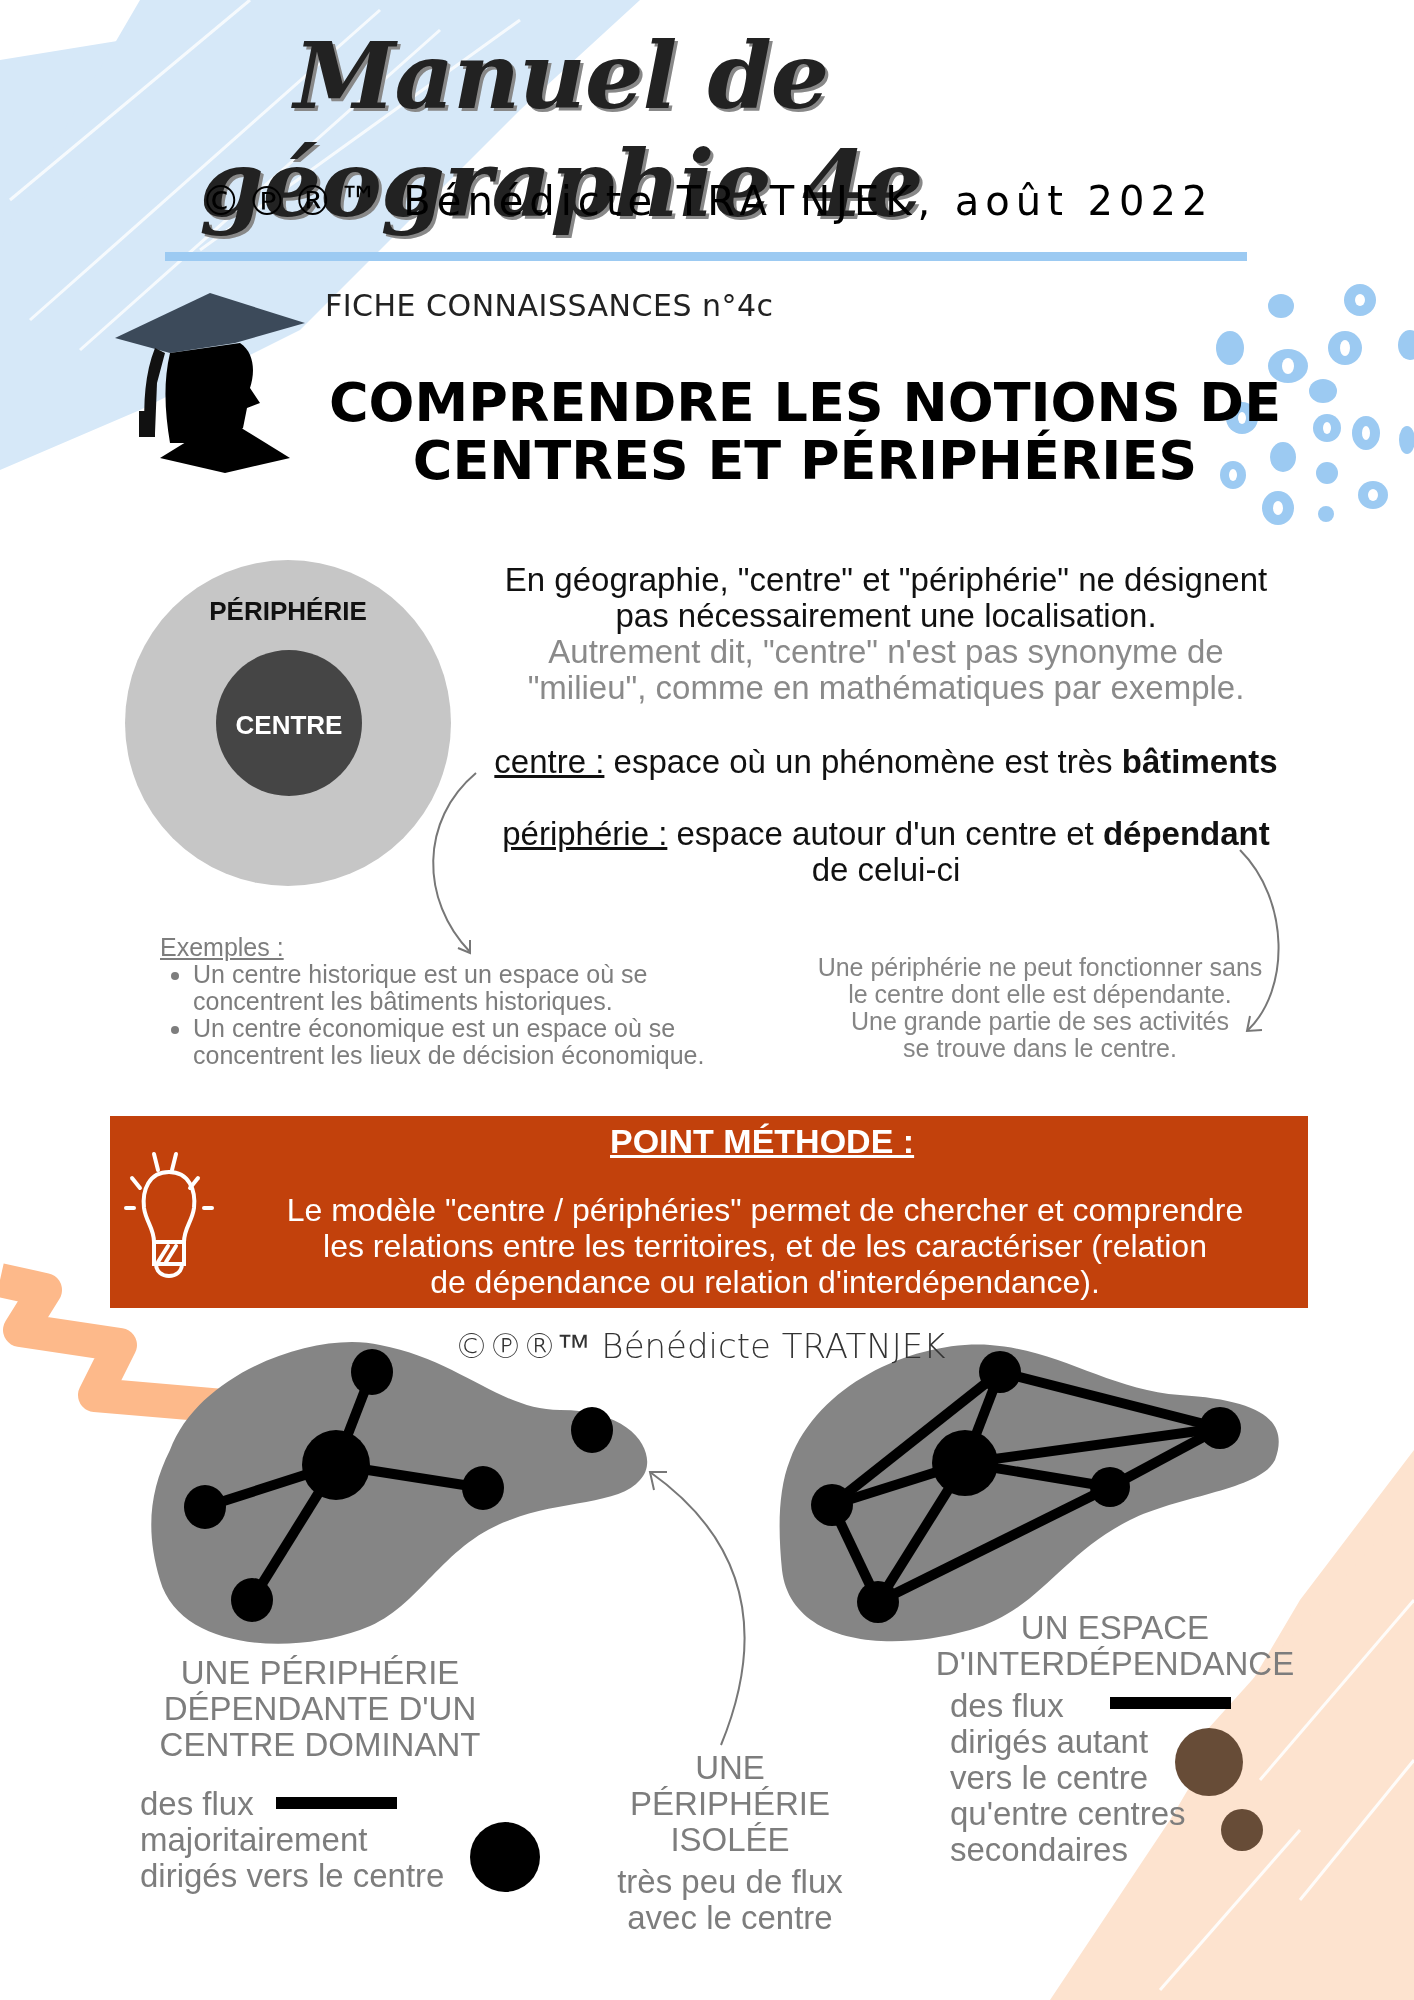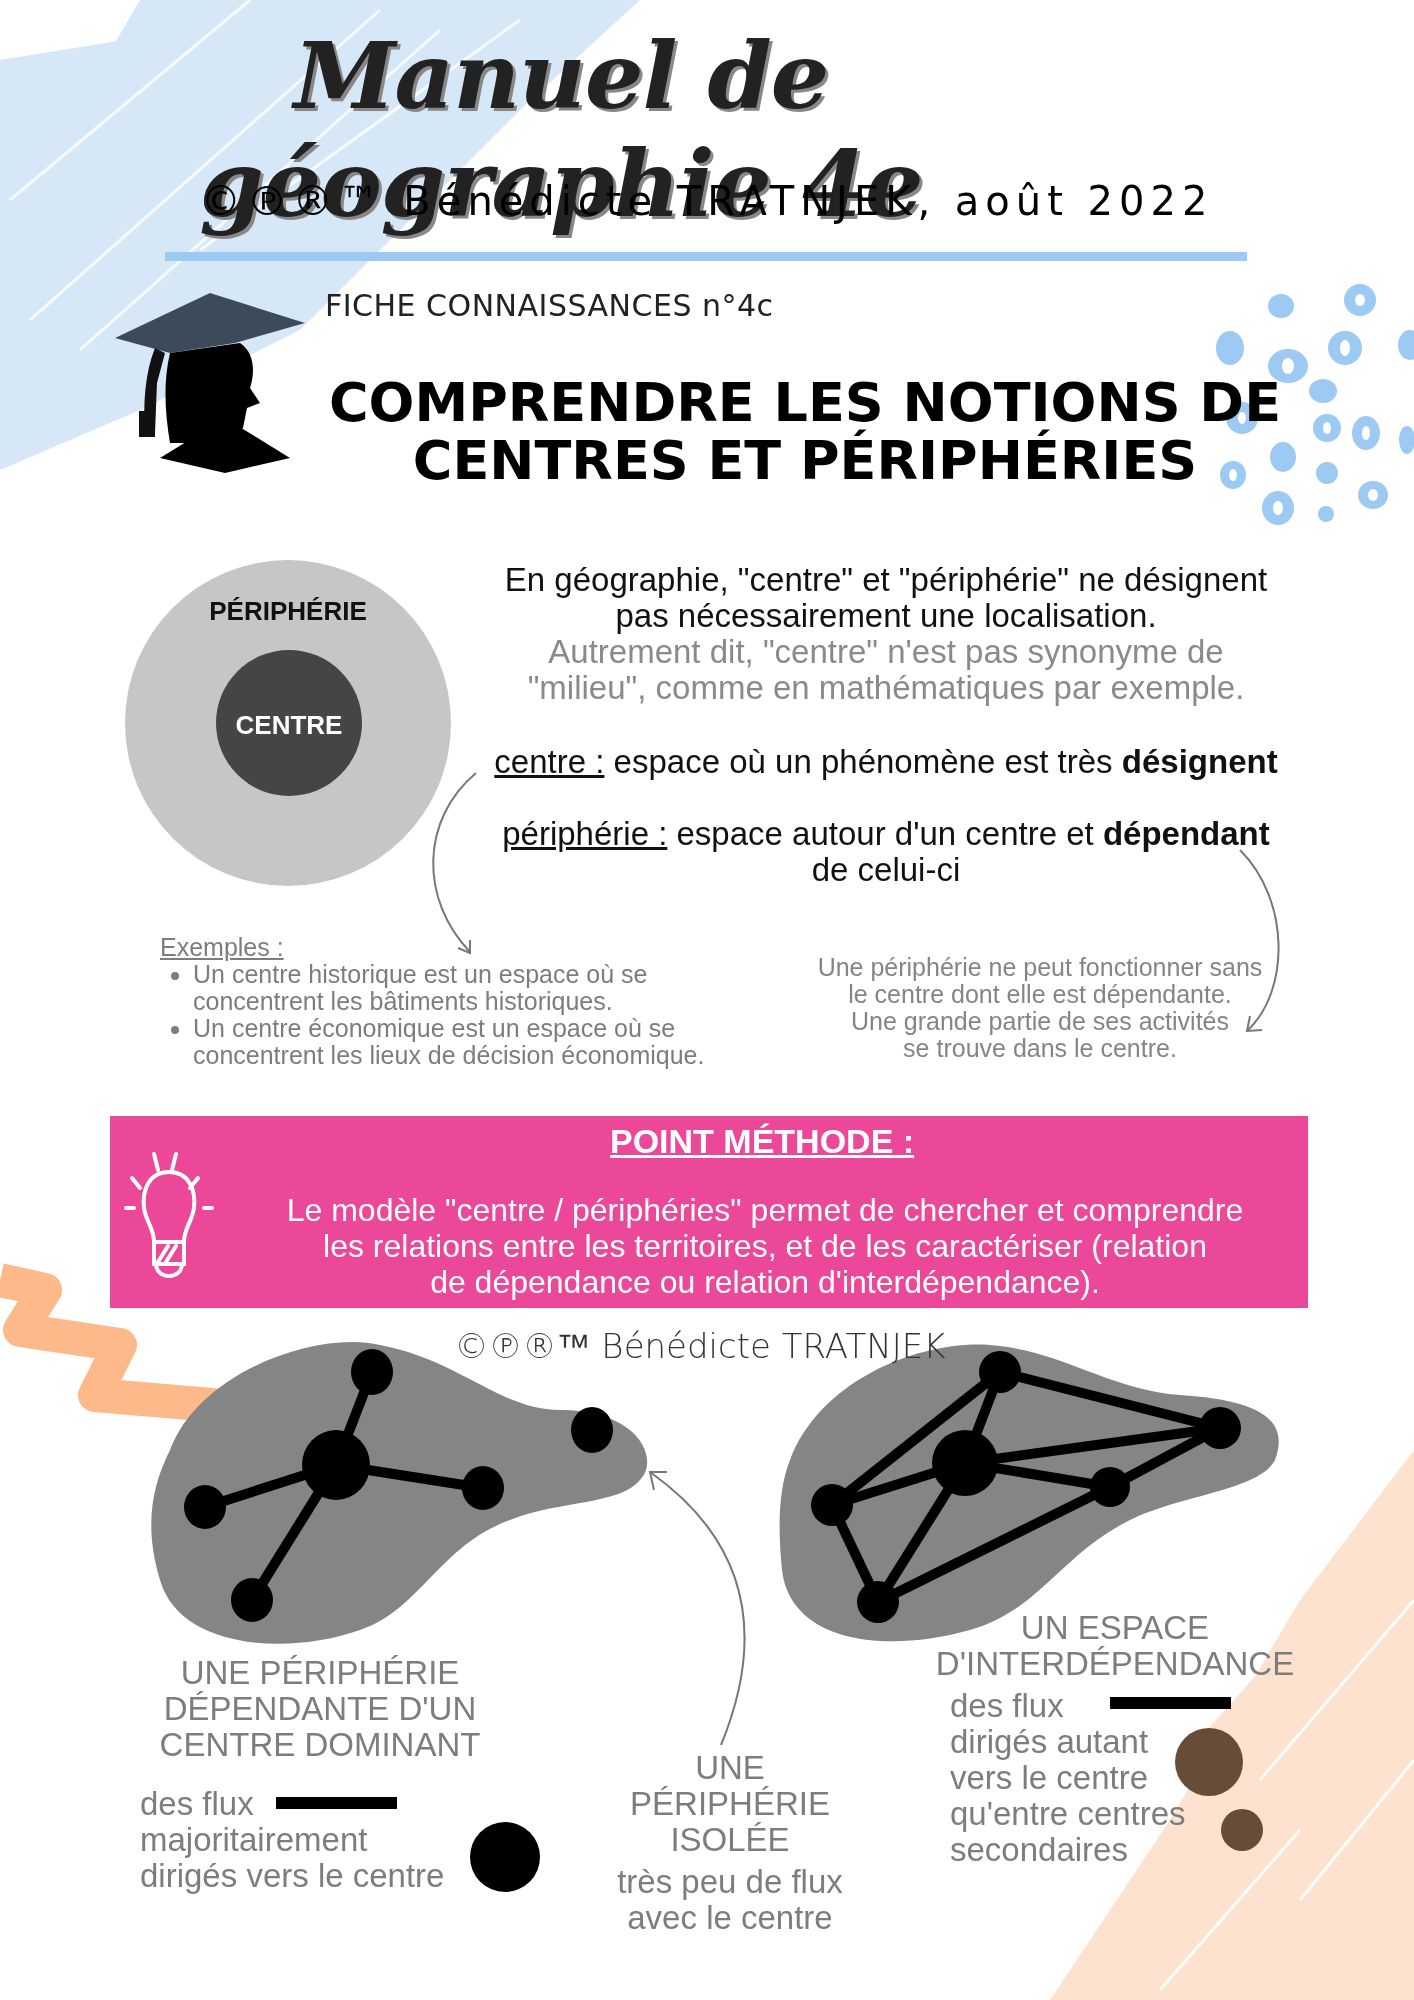--- a/index.html
+++ b/index.html
@@ -38,21 +38,21 @@
   .def b { font-weight:bold; }
 
   .examples { left:160px; width:600px; top:934px; font-size:25px; line-height:27px; color:#7d7d7d; }
   .examples .head { text-decoration:underline; }
   .examples ul { margin:0; padding-left:33px; }
   .examples li { margin:0; }
 
   .note { left:795px; width:490px; top:954px; font-size:25px; line-height:27px; text-align:center; color:#858585; }
 
   
-  .method { left:110px; top:1116px; width:1198px; height:192px; background:#ec4899; }
+  .method { left:110px; top:1116px; width:1198px; height:192px; background:#c2410c; }
   .method-title { left:0; width:1198px; top:6px; text-align:left; padding-left:500px; box-sizing:border-box;
                   color:#fff; font-weight:bold; font-size:34px; text-decoration:underline; }
   .method-text { left:120px; width:1070px; top:76px; text-align:center; color:#fff; font-size:32px; line-height:36px; }
   .bulb { left:14px; top:34px; width:90px; height:135px; }
 
   .copyright { left:440px; width:520px; top:1326px; text-align:center; font-family:"DejaVu Sans", sans-serif;
                font-size:34px; color:#333; font-weight:300; }
 
   .cap { font-size:33px; line-height:36px; color:#7d7d7d; text-align:center; }
   .legend-text { font-size:33px; line-height:36px; color:#7d7d7d; }
@@ -143,21 +143,21 @@
 <div class="abs layer lbl-centre">CENTRE</div>
 
 <div class="abs layer intro">
   <div class="dark">En géographie, "centre" et "périphérie" ne désignent</div>
   <div class="dark">pas nécessairement une localisation.</div>
   <div class="grey">Autrement dit, "centre" n'est pas synonyme de</div>
   <div class="grey">"milieu", comme en mathématiques par exemple.</div>
 </div>
 
 <div class="abs layer def" style="top:744px">
-  <u>centre :</u><span> espace où un phénomène est très </span><b>désignent</b>
+  <u>centre :</u><span> espace où un phénomène est très </span><b>bâtiments</b>
 </div>
 <div class="abs layer def" style="top:816px">
   <u>périphérie :</u><span> espace autour d'un centre et </span><b>dépendant</b>
   <div>de celui-ci</div>
 </div>
 
 <svg class="abs layer" style="left:0;top:0;width:1414px;height:1100px;pointer-events:none" viewBox="0 0 1414 1100">
   <path d="M476,773 C420,820 420,900 470,952" fill="none" stroke="#777" stroke-width="2"></path>
   <polyline points="458,948 470,953 470,940" fill="none" stroke="#777" stroke-width="2"></polyline>
   <path d="M1240,850 C1290,900 1290,990 1248,1030" fill="none" stroke="#777" stroke-width="2"></path>

